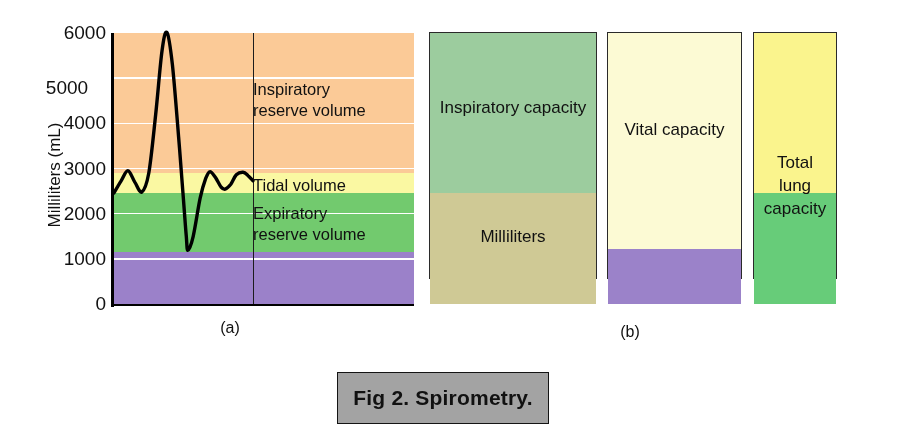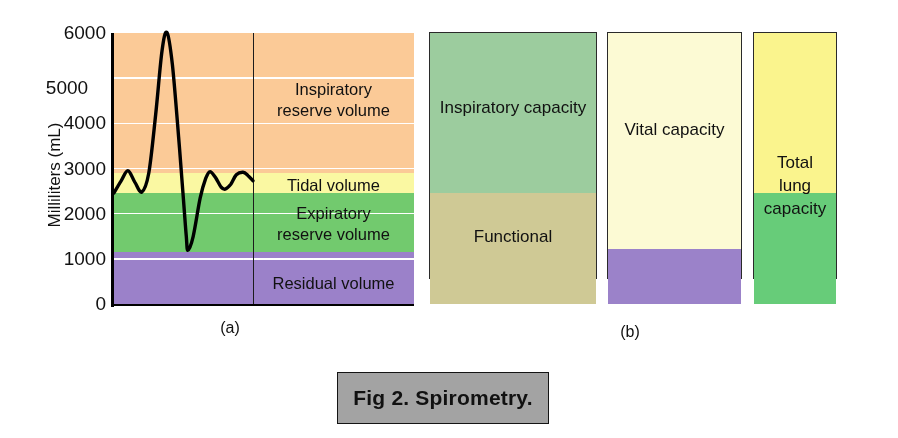--- a/index.html
+++ b/index.html
@@ -33,21 +33,21 @@
     left: 114px; top: 33px; width: 300px; height: 271px;
     overflow: visible;
   }
   .band { position: absolute; left: 0; width: 100%; }
   .gridline { position: absolute; left: 0; width: 100%; height: 1.6px; }
   .divider { position: absolute; left: 138.6px; top: 0; width: 1.4px; height: 271px; background: #1c1c1c; }
   .trace { position: absolute; left: 0; top: 0; overflow: visible; }
   .band-label {
     position: absolute;
     left: 139px; width: 161px;
-    text-align: center;
+    text-align: left;
     font-size: 16.5px; line-height: 21px;
   }
   .bar {
     position: absolute;
     top: 31.7px; height: 247px;
     border: 1.4px solid #2a2a2a;
     background: #fff;
   }
   .seg { width: 100%; }
   .bar-label {
@@ -106,33 +106,30 @@
         <div>Inspiratory</div>
         <div>reserve volume</div>
       </div>
       <div class="band-label" style="top: 141.712px;">
         <div>Tidal volume</div>
       </div>
       <div class="band-label" style="top: 170.055px;">
         <div>Expiratory</div>
         <div>reserve volume</div>
       </div>
-      <div class="band-label" style="top: 240.175px;">
-        <div>Residual volume</div>
-      </div>
     </div>
   <div id="barsB">
       <div class="bar" style="left: 429px; width: 168px;">
         <div class="seg" style="height: 160.342px; background: rgb(156, 204, 158);"></div>
         <div class="seg" style="height: 110.658px; background: rgb(207, 201, 149);"></div>
         <div class="bar-label" style="top: 62.97px;">
           <div>Inspiratory capacity</div>
         </div>
         <div class="bar-label" style="top: 192.39px;">
-          <div>Functional</div>
+          <div>Milliliters</div>
         </div>
       </div>
       <div class="bar" style="left: 607px; width: 135px;">
         <div class="seg" style="height: 216.8px; background: rgb(252, 250, 212);"></div>
         <div class="seg" style="height: 54.2px; background: rgb(155, 130, 201);"></div>
         <div class="bar-label" style="top: 85.1017px;">
           <div>Vital capacity</div>
         </div>
       </div>
       <div class="bar" style="left: 753px; width: 84px;">

